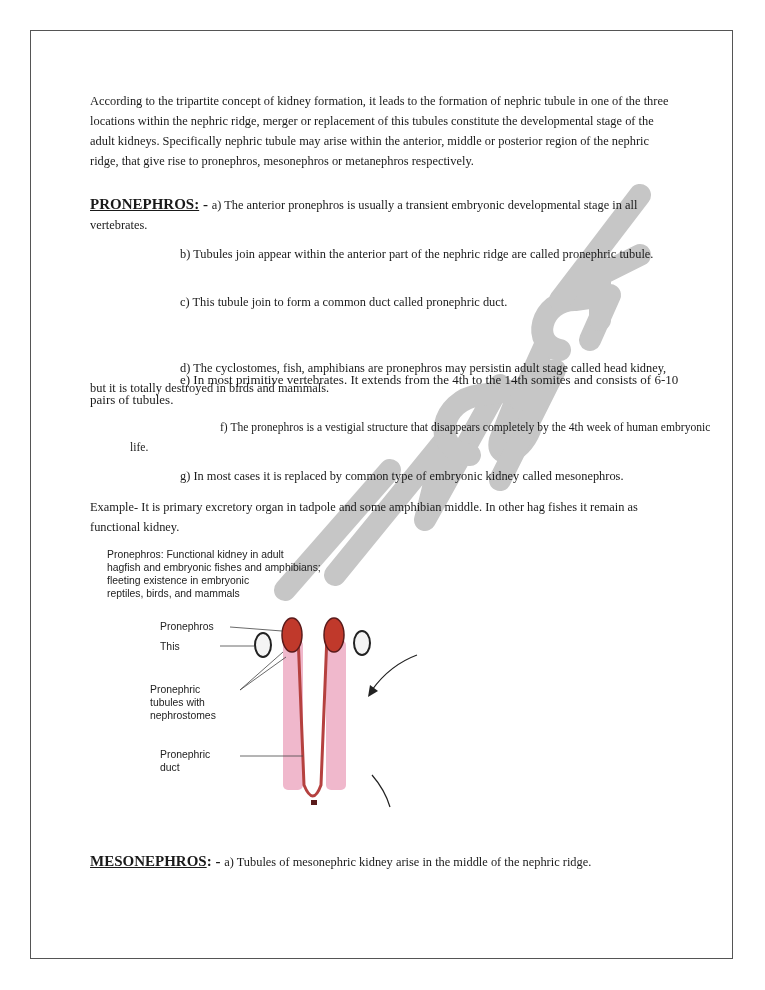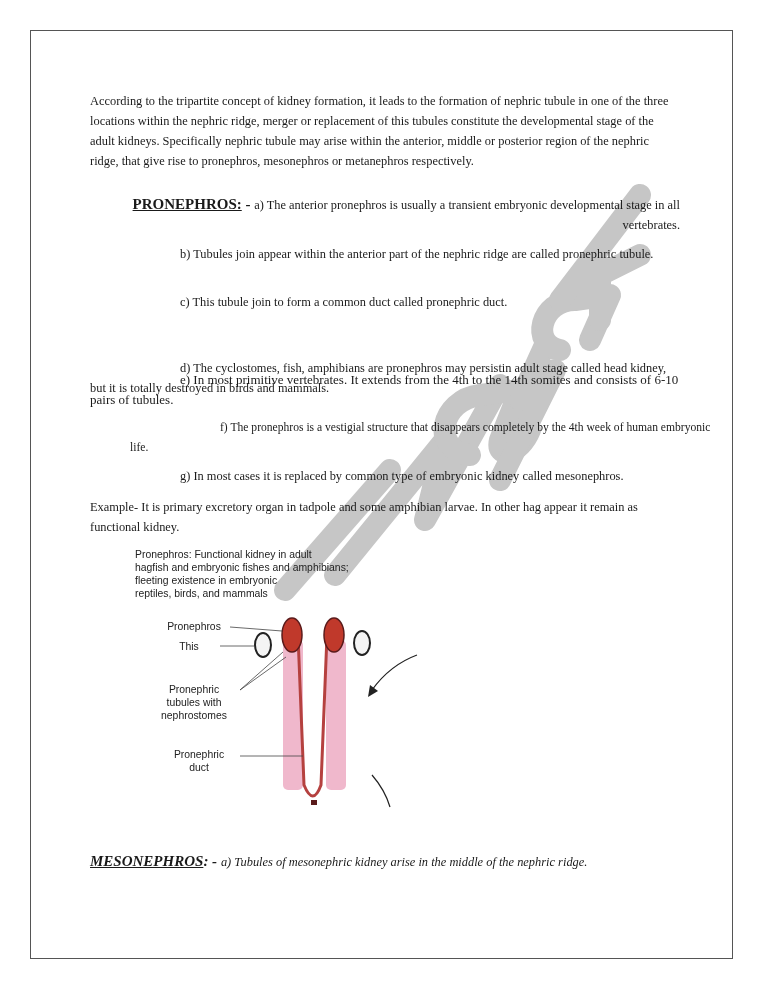--- a/index.html
+++ b/index.html
@@ -3,22 +3,22 @@
 <meta charset="utf-8">
 <style>
   html, body { margin:0; padding:0; background:#ffffff; }
   body { width:765px; height:990px; position:relative; overflow:hidden; font-family:"Liberation Serif", serif; color:#1a1a1a; }
   .page-frame { position:absolute; left:30px; top:30px; width:703px; height:929px; border:1px solid #555; box-sizing:border-box; }
   .para { position:absolute; left:90px; width:590px; font-size:12.4px; line-height:20px; margin:0; }
   .indent { text-indent:90px; }
   .heading { font-weight:bold; text-decoration:underline; font-size:15px; }
   .heading-dash { font-weight:bold; font-size:15px; }
   .figure { position:absolute; left:100px; top:545px; width:330px; height:270px; }
-  .fig-caption { position:absolute; left:7px; top:3px; font-family:"Liberation Sans", sans-serif; font-size:10.4px; line-height:13px; color:#222; white-space:pre-line;margin-left:28px; }
-  .fig-label { position:absolute; font-family:"Liberation Sans", sans-serif; font-size:10.4px; line-height:13px; color:#222; text-align:center; white-space:pre-line; }
+  .fig-caption { position:absolute; left:7px; top:3px; font-family:"Liberation Sans", sans-serif; font-size:10.4px; line-height:13px; color:#222; white-space:pre-line; }
+  .fig-label { position:absolute; font-family:"Liberation Sans", sans-serif; font-size:10.4px; line-height:13px; color:#222; text-align:left; white-space:pre-line; }
   .watermark { position:absolute; left:0; top:0; width:765px; height:990px; pointer-events:none; }
 </style>
 </head>
 <body>
 
 <div class="page-frame"></div>
 
 <svg class="watermark" viewBox="0 0 765 990">
   <g stroke="#c6c6c6" stroke-width="22" fill="none" stroke-linecap="round" stroke-linejoin="round">
 
@@ -31,29 +31,29 @@
     <path d="M520 400 L545 345 M555 370 L500 480"></path>
 
     <path d="M560 350 C530 345 540 300 575 300 L610 295 L590 340"></path>
 
     <path d="M560 300 L640 195 M600 265 L600 320 M590 280 L640 255"></path>
   </g>
 </svg>
 
 <p class="para" style="top:91px;">According to the tripartite concept of kidney formation, it leads to the formation of nephric tubule in one of the three locations within the nephric ridge, merger or replacement of this tubules constitute the developmental stage of the adult kidneys. Specifically nephric tubule may arise within the anterior, middle or posterior region of the nephric ridge, that give rise to pronephros, mesonephros or metanephros respectively.</p>
 
-<p class="para" style="top:194px;text-align:right;"><span class="heading">PRONEPHROS:</span><span class="heading-dash"> - </span><span>a) The anterior pronephros is usually a transient embryonic developmental stage in all vertebrates.</span></p>
+<p class="para" style="top:194px;"><span class="heading">PRONEPHROS:</span><span class="heading-dash"> - </span><span>a) The anterior pronephros is usually a transient embryonic developmental stage in all vertebrates.</span></p>
 
 <p class="para indent" style="top:244px;">b) Tubules join appear within the anterior part of the nephric ridge are called pronephric tubule.</p>
 <p class="para indent" style="top:292px;">c) This tubule join to form a common duct called pronephric duct.</p>
 <p class="para indent" style="top:322px;margin-top:36px;">d) The cyclostomes, fish, amphibians are pronephros may persistin adult stage called head kidney, but it is totally destroyed in birds and mammals.</p>
 <p class="para indent" style="top:370px; font-size:13px;">e) In most primitive vertebrates. It extends from the 4th to the 14th somites and consists of 6-10 pairs of tubules.</p>
 <p class="para indent" style="top:418px; font-size:11.6px;margin-left:40px;">f) The pronephros is a vestigial structure that disappears completely by the 4th week of human embryonic life.</p>
 <p class="para indent" style="top:466px;">g) In most cases it is replaced by common type of embryonic kidney called mesonephros.</p>
-<p class="para" style="top:497px;">Example- It is primary excretory organ in tadpole and some amphibian larvae. In other hag appear it remain as functional kidney.</p>
+<p class="para" style="top:497px;">Example- It is primary excretory organ in tadpole and some amphibian middle. In other hag fishes it remain as functional kidney.</p>
 
 <div class="figure">
   <div class="fig-caption">Pronephros: Functional kidney in adult
 hagfish and embryonic fishes and amphibians;
 fleeting existence in embryonic
 reptiles, birds, and mammals</div>
   <div class="fig-label" style="left:60px; top:75px; width:68px;">Pronephros</div>
   <div class="fig-label" style="left:60px; top:95px; width:58px;">This</div>
   <div class="fig-label" style="left:50px; top:138px; width:88px;">Pronephric
 tubules with
@@ -80,13 +80,13 @@
     <line x1="140" y1="145" x2="183" y2="107" stroke="#444" stroke-width="0.8"></line>
     <line x1="140" y1="145" x2="186" y2="112" stroke="#444" stroke-width="0.8"></line>
     <line x1="140" y1="211" x2="203" y2="211" stroke="#444" stroke-width="0.8"></line>
 
     <path d="M317 110 Q290 120 272 145" stroke="#222" stroke-width="1.2" fill="none"></path>
     <polygon points="268,152 270,140 278,146" fill="#222"></polygon>
     <path d="M272 230 Q285 245 290 262" stroke="#222" stroke-width="1.2" fill="none"></path>
   </svg>
 </div>
 
-<p class="para" style="top:851px;font-style:italic;"><span class="heading">MESONEPHROS</span><span class="heading-dash">: - </span><span>a) Tubules of mesonephric kidney arise in the middle of the nephric ridge.</span></p>
+<p class="para" style="top:851px;"><span class="heading">MESONEPHROS</span><span class="heading-dash">: - </span><span>a) Tubules of mesonephric kidney arise in the middle of the nephric ridge.</span></p>
 
 </body></html>

